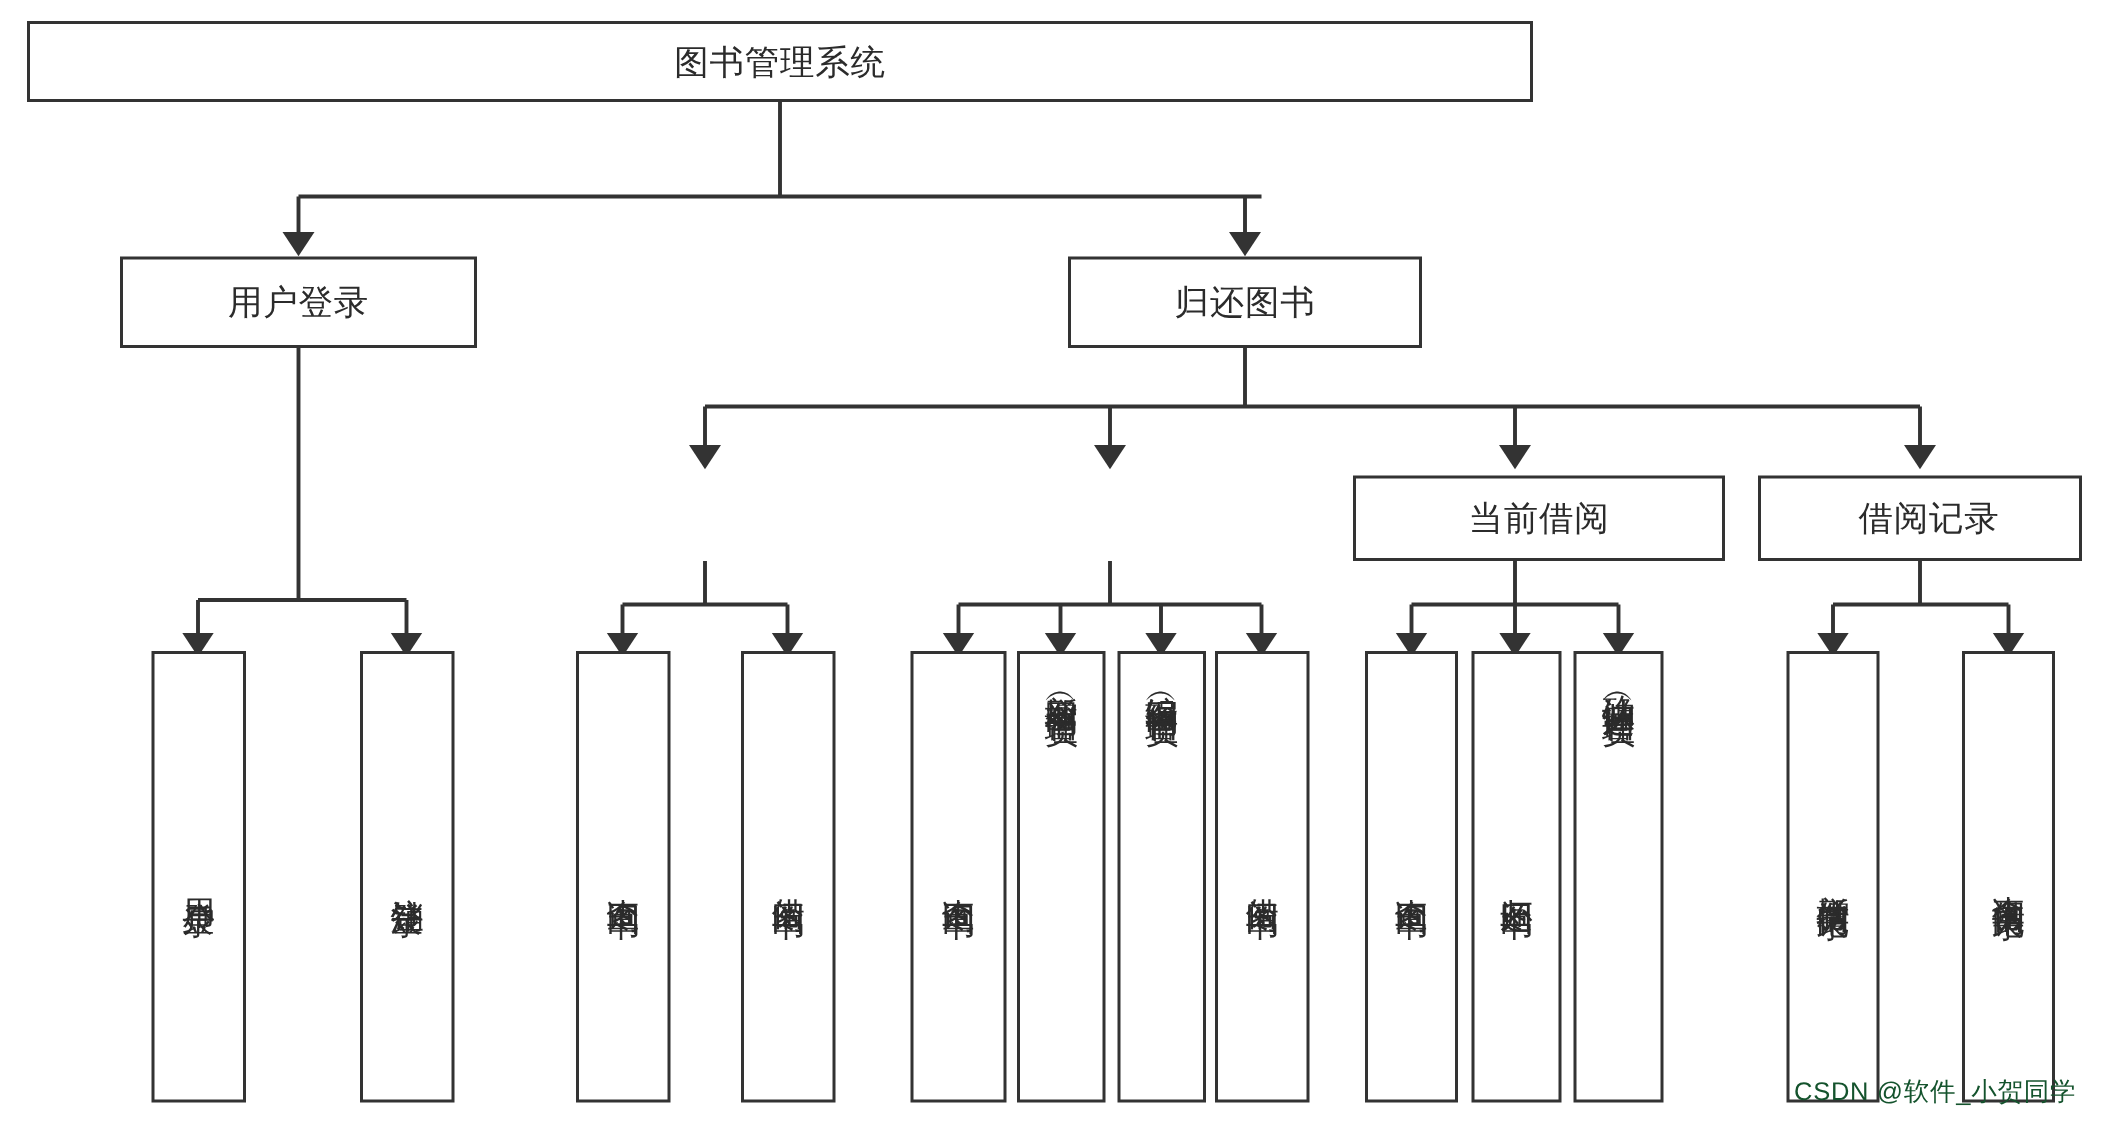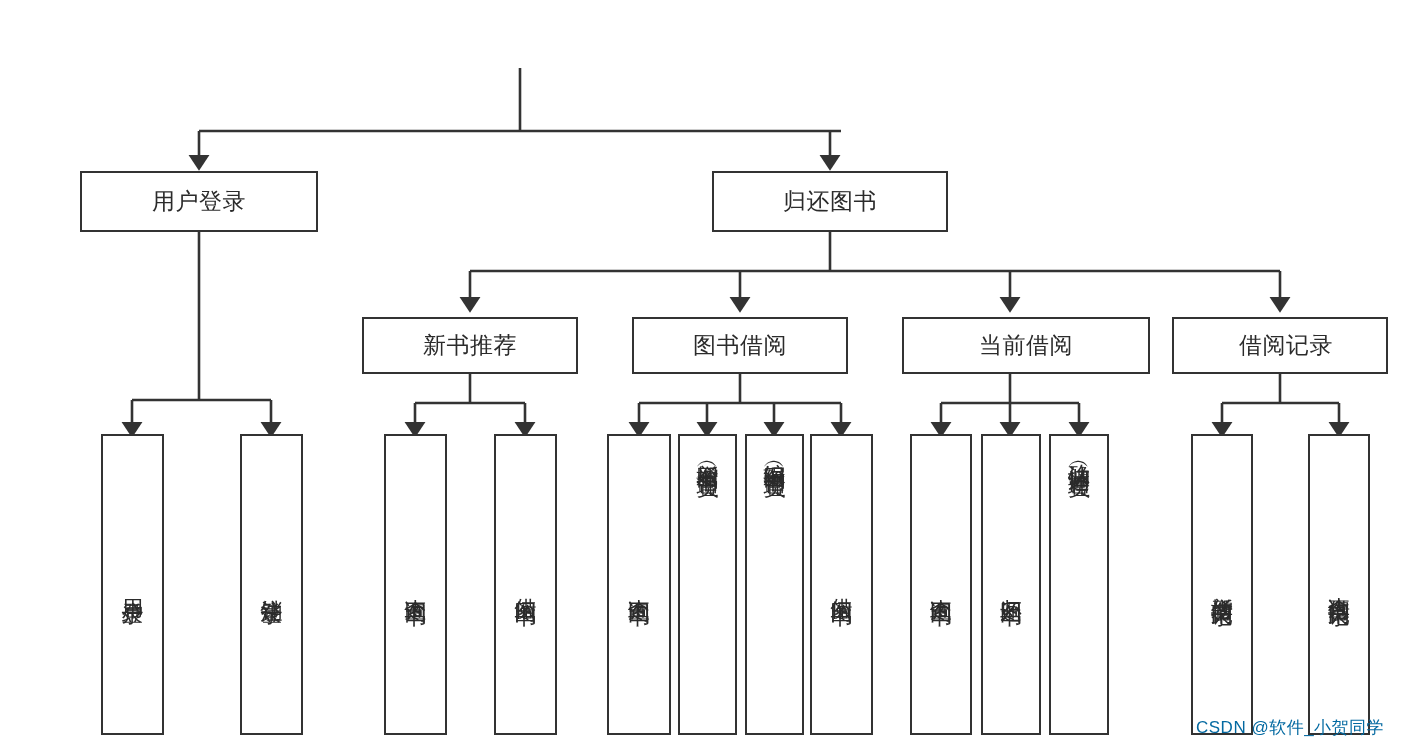--- a/index.html
+++ b/index.html
@@ -56,21 +56,21 @@
     letter-spacing: 2px;
     white-space: nowrap;
   }
   .node.vert.centered {
     align-items: center;
     padding-top: 0;
   }
   .watermark {
     position: absolute;
     font-size: 17px;
-    color: #0369a1;
+    color: #14532d;
     white-space: nowrap;
     letter-spacing: 0.5px;
   }
 </style>
 </head>
 <body>
 
 <div id="canvas">
 
   <svg id="edges" viewBox="0 0 1405 747">
@@ -116,36 +116,33 @@
       <path d="M1010,403 L1010,430" marker-end="url(#arrow)"></path>
       <path d="M1079,403 L1079,430" marker-end="url(#arrow)"></path>
 
       <path d="M1280,374 L1280,403"></path>
       <path d="M1222,403 L1339,403"></path>
       <path d="M1222,403 L1222,430" marker-end="url(#arrow)"></path>
       <path d="M1339,403 L1339,430" marker-end="url(#arrow)"></path>
     </g>
   </svg>
 
+  <div class="node horiz" style="left:18px; top:14px; width:1004px; height:54px;">
+    <span class="lbl">图书管理系统</span>
+  </div>
 
   <div class="node horiz" style="left:80px; top:171px; width:238px; height:61px;">
     <span class="lbl">用户登录</span>
   </div>
 
   <div class="node horiz" style="left:712px; top:171px; width:236px; height:61px;">
     <span class="lbl">归还图书</span>
   </div>
 
-  <div class="node horiz" style="left:362px; top:317px; width:216px; height:57px;">
-    <span class="lbl">新书推荐</span>
-  </div>
-
-  <div class="node horiz" style="left:632px; top:317px; width:216px; height:57px;">
-    <span class="lbl">图书借阅</span>
-  </div>
+
 
   <div class="node horiz" style="left:902px; top:317px; width:248px; height:57px;">
     <span class="lbl">当前借阅</span>
   </div>
 
   <div class="node horiz" style="left:1172px; top:317px; width:216px; height:57px;padding-left:12px;">
     <span class="lbl">借阅记录</span>
   </div>
 
   <div class="node vert centered" style="left:101px; top:434px; width:63px; height:301px;">

